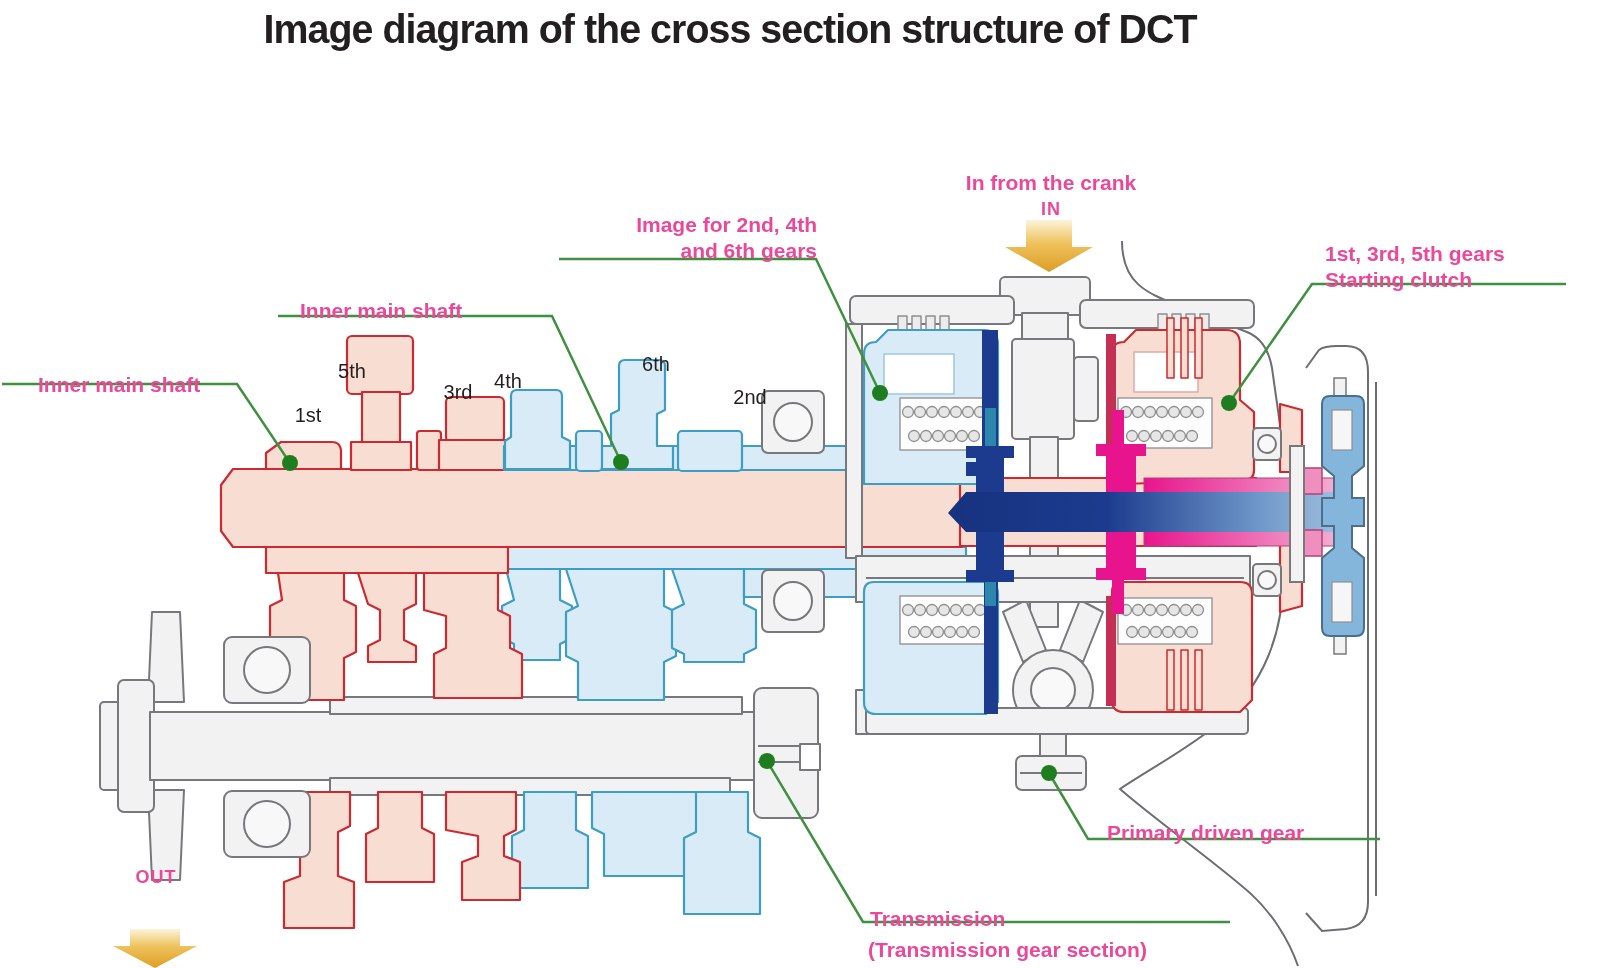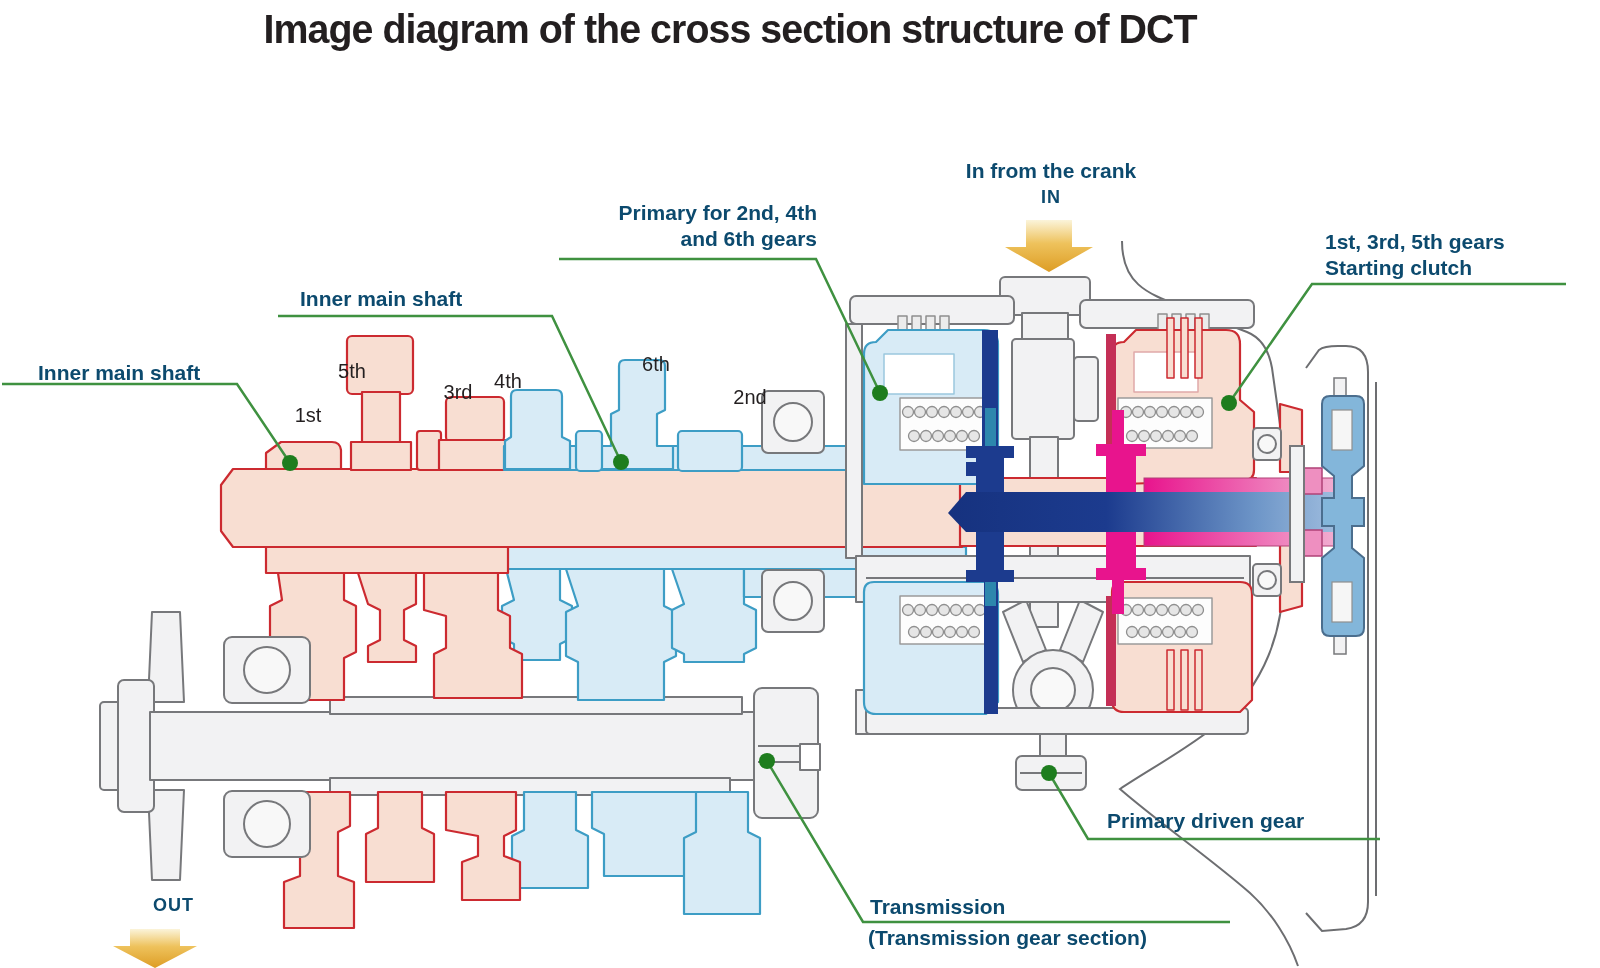--- a/index.html
+++ b/index.html
@@ -1,19 +1,19 @@
 <!DOCTYPE html>
 <html><head>
 <meta charset="utf-8">
 <style>
   html,body{margin:0;padding:0;background:#fff;}
   .stage{position:relative;width:1600px;height:968px;background:#ffffff;overflow:hidden;
          font-family:"Liberation Sans",sans-serif;color:#231f20;}
   .stage svg{position:absolute;left:0;top:0;}
-  .lbl{position:absolute;font-weight:bold;font-size:21px;line-height:26px;color:#0c4a6e;white-space:pre;}
+  .lbl{position:absolute;font-weight:bold;font-size:21px;line-height:26px;color:#ec4899;white-space:pre;margin-top:12px;}
   .title{position:absolute;left:180px;top:6px;width:1100px;text-align:center;
          font-weight:bold;font-size:41px;letter-spacing:-1px;transform:scaleX(.96);color:#231f20;}
   .gear{position:absolute;width:48px;text-align:center;font-weight:normal;font-size:20px;color:#231f20;}
   .big{font-size:18px;letter-spacing:1px;}
   .ralign{text-align:right;}
 </style>
 </head>
 <body>
 
 <div class="stage">
@@ -299,23 +299,23 @@
   </g>
 
   <path d="M1026,220 L1072,220 L1072,247 L1093,247 L1049,272 L1005,247 L1026,247 Z" fill="url(#goldGrad)"></path>
   <path d="M130,929 L180,929 L180,946 L197,946 L155,968 L113,946 L130,946 Z" fill="url(#goldGrad)"></path>
 </svg>
 
   <div class="title">Image diagram of the cross section structure of DCT</div>
 
   <div class="lbl" style="left:901px;top:158px;width:300px;text-align:center;">In from the crank</div>
   <div class="lbl big" style="left:1001px;top:184px;width:100px;text-align:center;">IN</div>
-  <div class="lbl big" style="left:118px;top:892px;width:76px;text-align:right;">OUT</div>
-
-  <div class="lbl ralign" style="left:545px;top:200px;width:272px;"><span>Primary for 2nd, 4th</span><br><span>and 6th gears</span></div>
+  <div class="lbl big" style="left:118px;top:852px;width:76px;text-align:center;">OUT</div>
+
+  <div class="lbl ralign" style="left:545px;top:200px;width:272px;"><span>Image for 2nd, 4th</span><br><span>and 6th gears</span></div>
 
   <div class="lbl" style="left:1325px;top:229px;"><span>1st, 3rd, 5th gears</span><br><span>Starting clutch</span></div>
 
   <div class="lbl" style="left:300px;top:286px;">Inner main shaft</div>
   <div class="lbl" style="left:38px;top:360px;">Inner main shaft</div>
   <div class="lbl" style="left:1107px;top:808px;">Primary driven gear</div>
   <div class="lbl" style="left:870px;top:894px;">Transmission</div>
   <div class="lbl" style="left:868px;top:925px;">(Transmission gear section)</div>
 
   <div class="gear" style="left:284px;top:404px;">1st</div>

